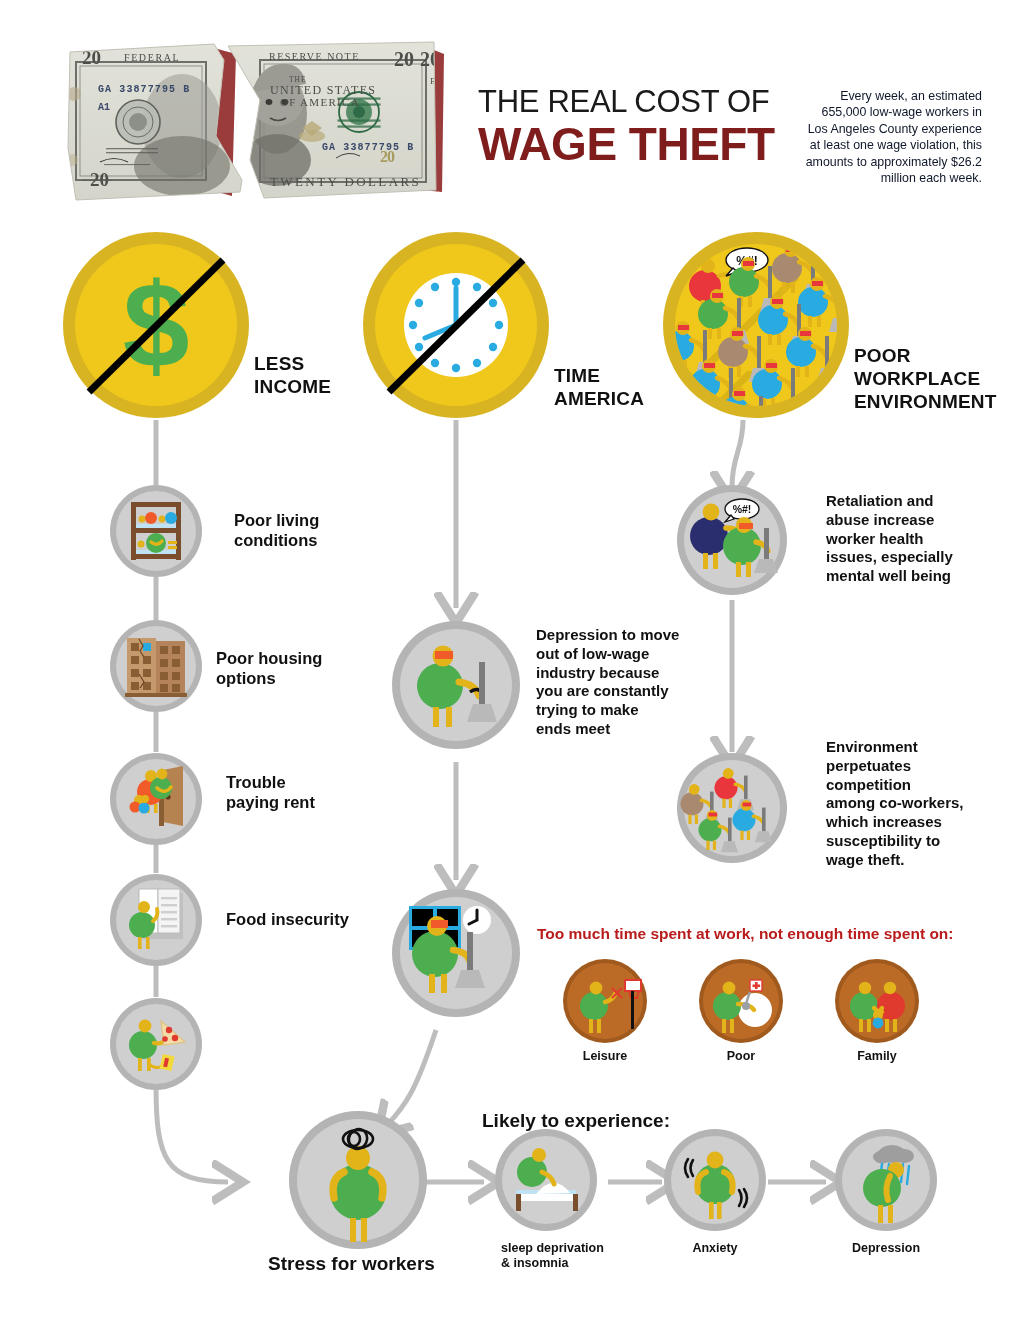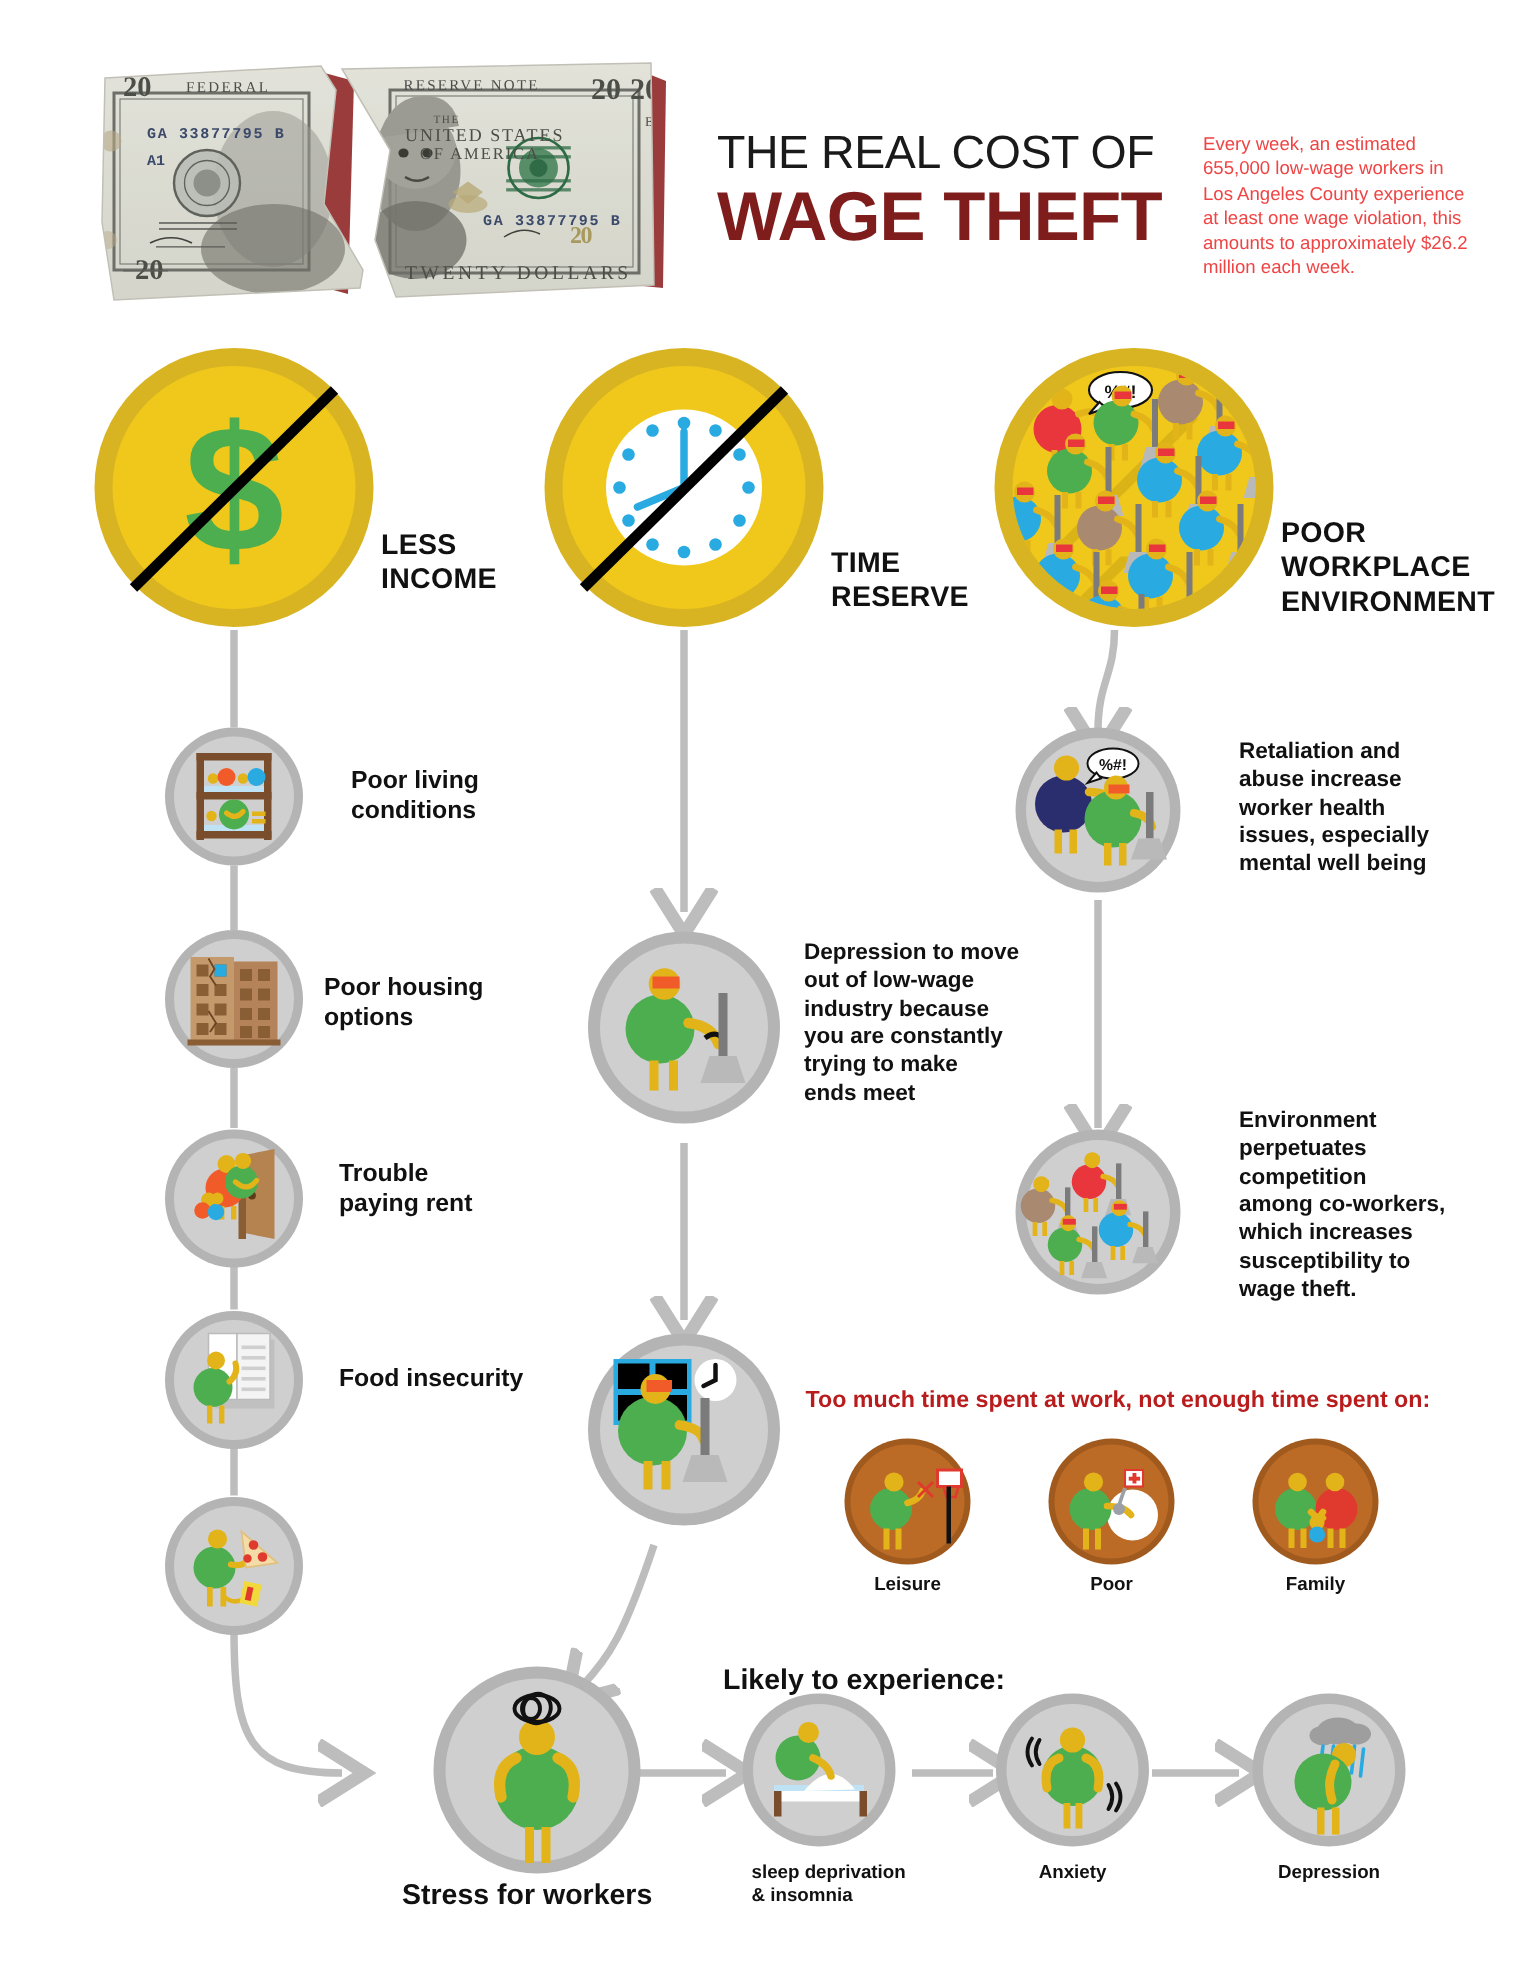--- a/index.html
+++ b/index.html
@@ -22,21 +22,21 @@
   #title-top{
     font-size:31px;letter-spacing:-0.3px;line-height:1.0;
     font-weight:400;color:#1a1a1a;white-space:nowrap;
   }
   #title-main{
     font-size:46px;line-height:1.02;font-weight:700;
     color:#7f1d1d;letter-spacing:-0.5px;margin-top:4px;white-space:nowrap;
   }
   #intro{
     position:absolute;left:786px;top:88px;width:180px;
-    font-size:12.4px;line-height:1.32;font-weight:400;color:#ef4444;
+    font-size:12.4px;line-height:1.32;font-weight:400;color:#0f172a;text-align:right;
   }
 
   
   .lbl{position:absolute;font-weight:700;color:#111;}
   .hub-label{font-size:19px;line-height:1.22;letter-spacing:.2px;}
   .node-label{font-size:16.5px;line-height:1.22;}
   .node-label-sm{font-size:15px;line-height:1.25;}
   .cap{position:absolute;font-weight:700;font-size:12.5px;line-height:1.2;text-align:center;color:#111;}
   .cap-left{text-align:left;}
   .big-cap{position:absolute;font-weight:700;font-size:19px;color:#111;}
@@ -213,21 +213,21 @@
         <circle cx="52" cy="95" r="4.2"></circle>
           <circle cx="58" cy="73" r="4.2"></circle>
           <circle cx="74" cy="57" r="4.2"></circle>
       </g>
       <line x1="95" y1="95" x2="95" y2="58" stroke="#29ABE2" stroke-width="5" stroke-linecap="round"></line>
       <line x1="95" y1="95" x2="64" y2="108" stroke="#29ABE2" stroke-width="5" stroke-linecap="round"></line>
     </g>
     <line x1="28" y1="162" x2="162" y2="30" stroke="#000" stroke-width="7"></line>
   </svg>
   <div class="lbl hub-label" style="left:538px;top:364px;white-space:pre-line">TIME
-RESERVE</div>
+AMERICA</div>
 
   <svg class="node" style="left:645px;top:230px;width:190px;height:190px" viewBox="0 0 190 190">
     <defs>
       <clipPath id="hubclip">
           <circle cx="95" cy="95" r="81"></circle>
         </clipPath>
     </defs>
     <circle cx="95" cy="95" r="93" fill="#D8B422"></circle>
     <circle cx="95" cy="95" r="81" fill="#F0C81B"></circle>
     <g clip-path="url(#hubclip)">

